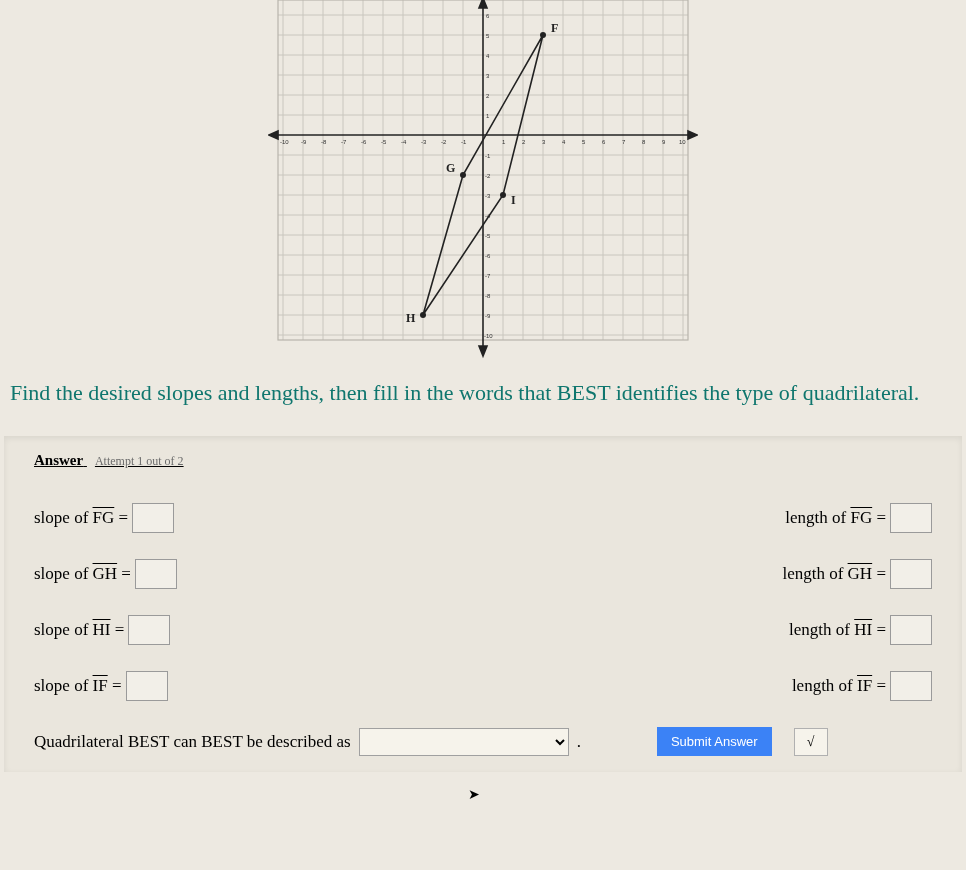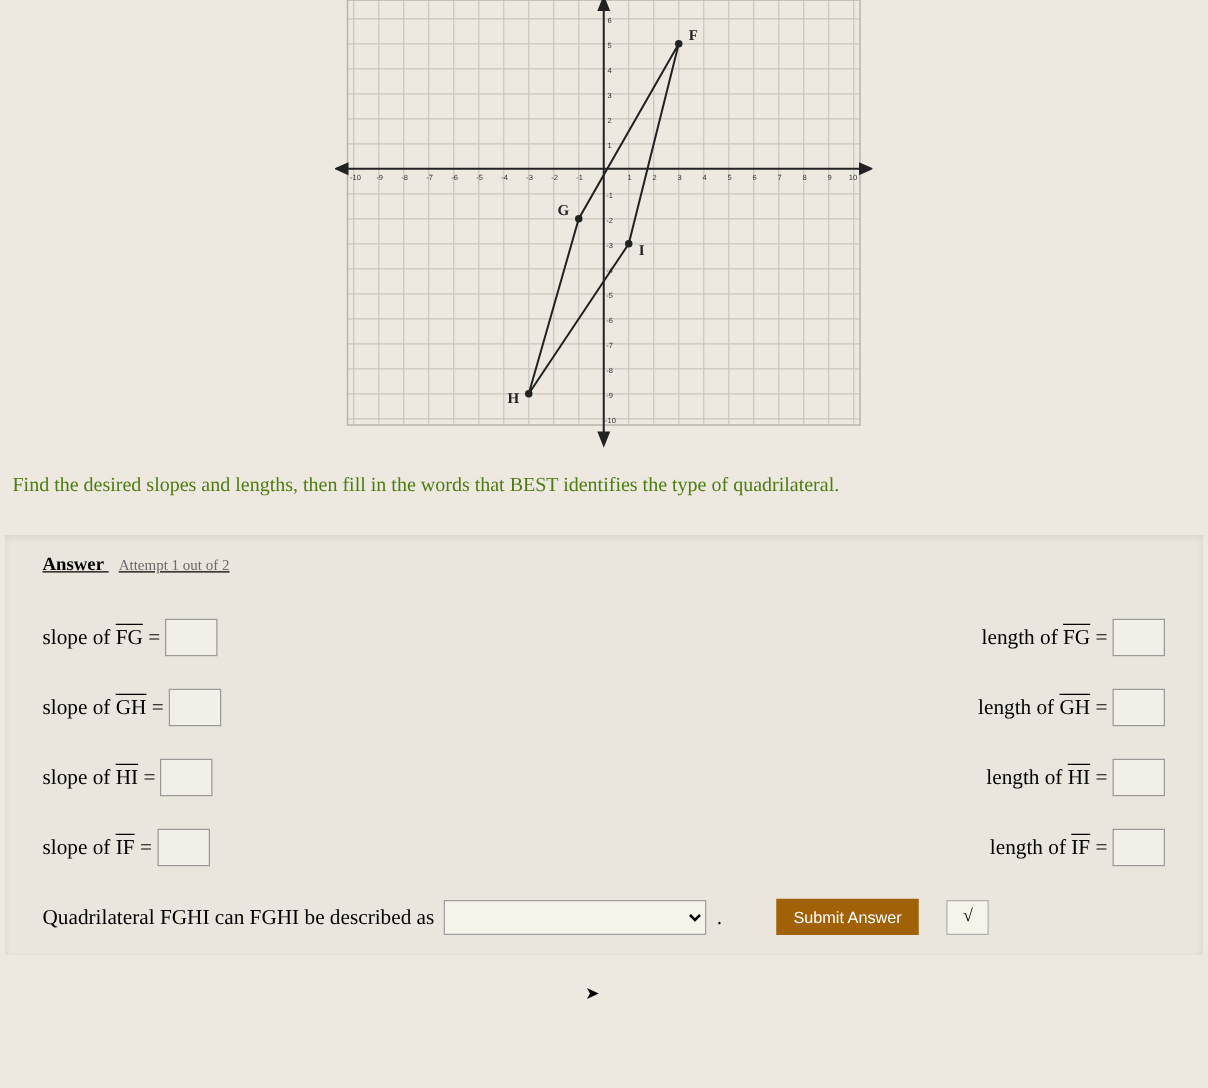--- a/index.html
+++ b/index.html
@@ -1,31 +1,31 @@
 <!DOCTYPE html>
 <html><head>
   <meta charset="utf-8">
   <style>
     * { box-sizing: border-box; margin: 0; padding: 0; }
     body { font-family: Georgia, 'Times New Roman', serif; background: #ede9e1; width: 966px; height: 870px; position: relative; }
     .graph-area { width: 430px; height: 360px; margin: 0 auto; position: relative; }
     svg.graph { width: 100%; height: 100%; }
-    .question { font-size: 16px; padding: 20px 10px 30px 10px; color: #4d7c0f; }
+    .question { font-size: 22px; padding: 20px 10px 30px 10px; color: #0f766e; }
     .answer-panel { background: #eae6dd; padding: 16px 30px; margin: 0 4px; box-shadow: inset 0 2px 6px rgba(0,0,0,0.08); }
     .answer-header { font-size: 15px; margin-bottom: 34px; text-decoration: underline; }
     .answer-header .bold { font-weight: bold; }
     .answer-header .attempt { color: #6b6b6b; font-size: 12px; margin-left: 8px; }
     .row { display: flex; justify-content: space-between; margin-bottom: 26px; align-items: center; }
     .field { font-size: 17px; display: flex; align-items: center; }
     .field .seg { white-space: pre; }
     .overline { text-decoration: overline; text-align: center; }
     input.box { width: 42px; height: 30px; border: 1px solid #9a9a9a; background: #f2efe8; margin-left: 4px; font-size: 15px; text-align: center; }
     .bottom-row { display: flex; align-items: center; justify-content: flex-start; gap: 8px; font-size: 17px; margin-top: 10px; }
     select.desc { width: 210px; height: 28px; border: 1px solid #a0a0a0; background: #f6f3eb; font-size: 14px; }
-    .submit { background: #a16207; color: #fff; border: none; padding: 7px 14px; font-size: 13px; margin-left: 35px; cursor: pointer; text-align: center; }
+    .submit { background: #3b82f6; color: #fff; border: none; padding: 7px 14px; font-size: 13px; margin-left: 68px; cursor: pointer; text-align: center; }
     .sqrt-btn { width: 34px; height: 28px; border: 1px solid #b0b0b0; background: #f6f3eb; margin-left: 14px; font-size: 14px; display: flex; align-items: center; justify-content: center; cursor: pointer; }
     .cursor-icon { position: absolute; left: 468px; top: 786px; font-size: 14px; pointer-events: none; }
   </style>
 </head>
 <body>
 
 <div class="graph-area">
   <svg class="graph" viewBox="0 0 430 360">
 
     <g stroke="#c9c6be" stroke-width="1">
@@ -197,21 +197,21 @@
     </div>
     <div class="field">
       <span class="seg">length of </span>
         <span class="overline">IF</span>
         <span class="seg"> =</span>
       <input class="box" style="">
     </div>
   </div>
 
   <div class="bottom-row">
-    <span>Quadrilateral FGHI can FGHI be described as</span>
+    <span>Quadrilateral BEST can BEST be described as</span>
     <select class="desc"></select>
     <span>.</span>
     <button class="submit">Submit Answer</button>
     <div class="sqrt-btn">
         <span>√</span>
       </div>
   </div>
 </div>
 
 <div class="cursor-icon">➤</div>

